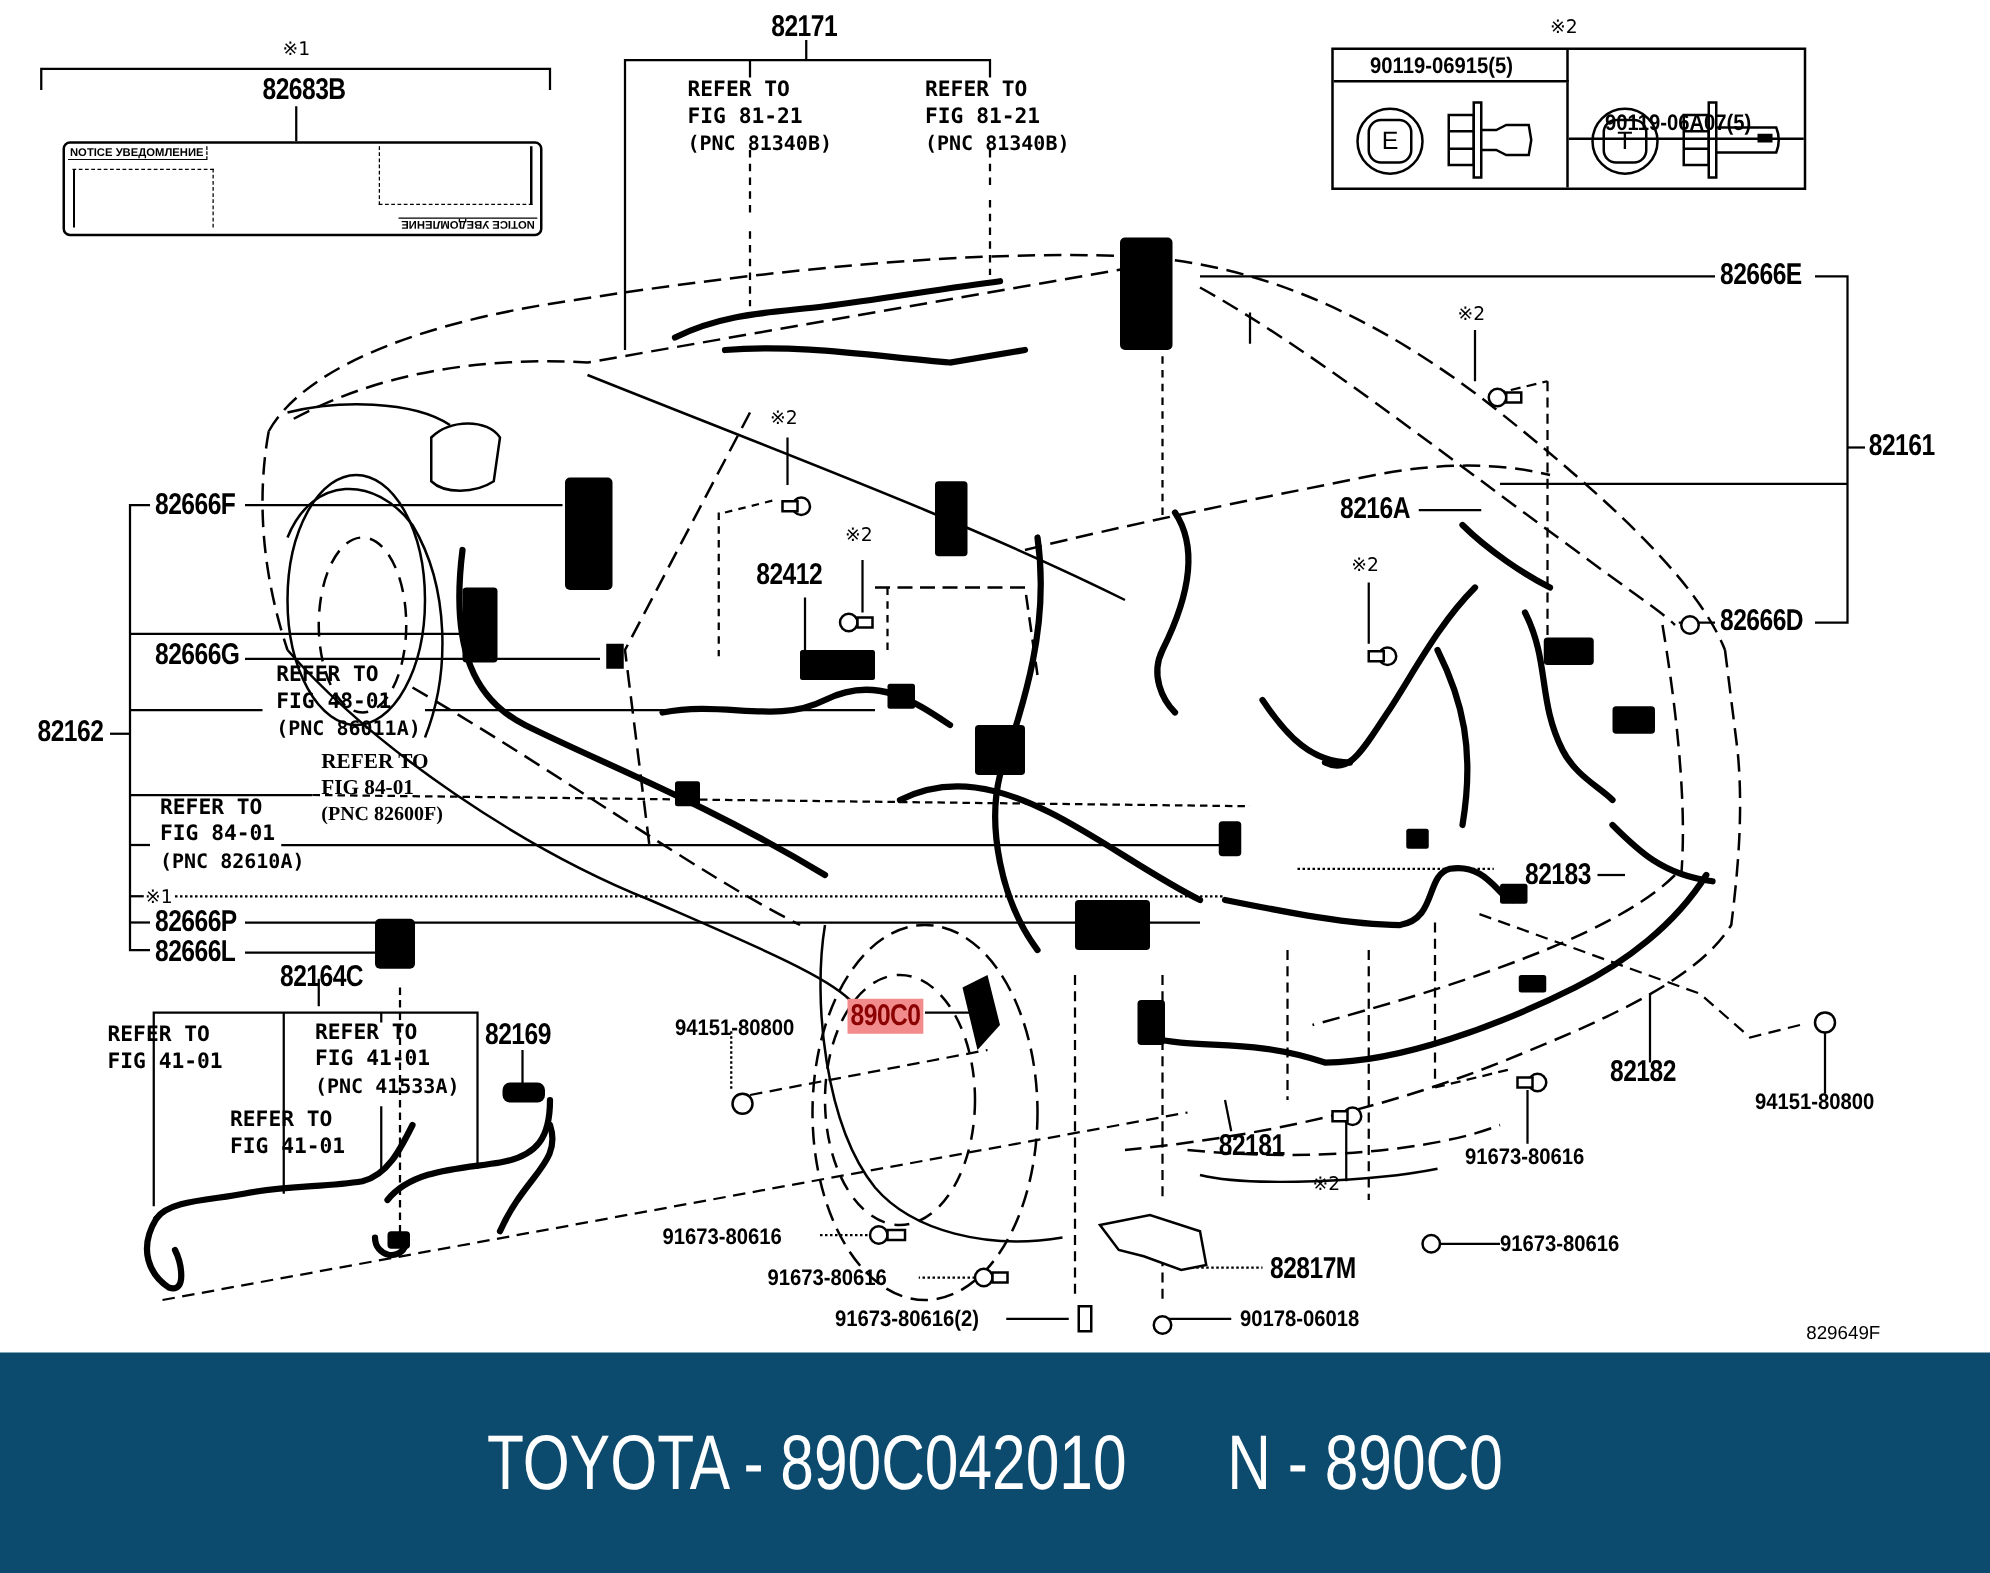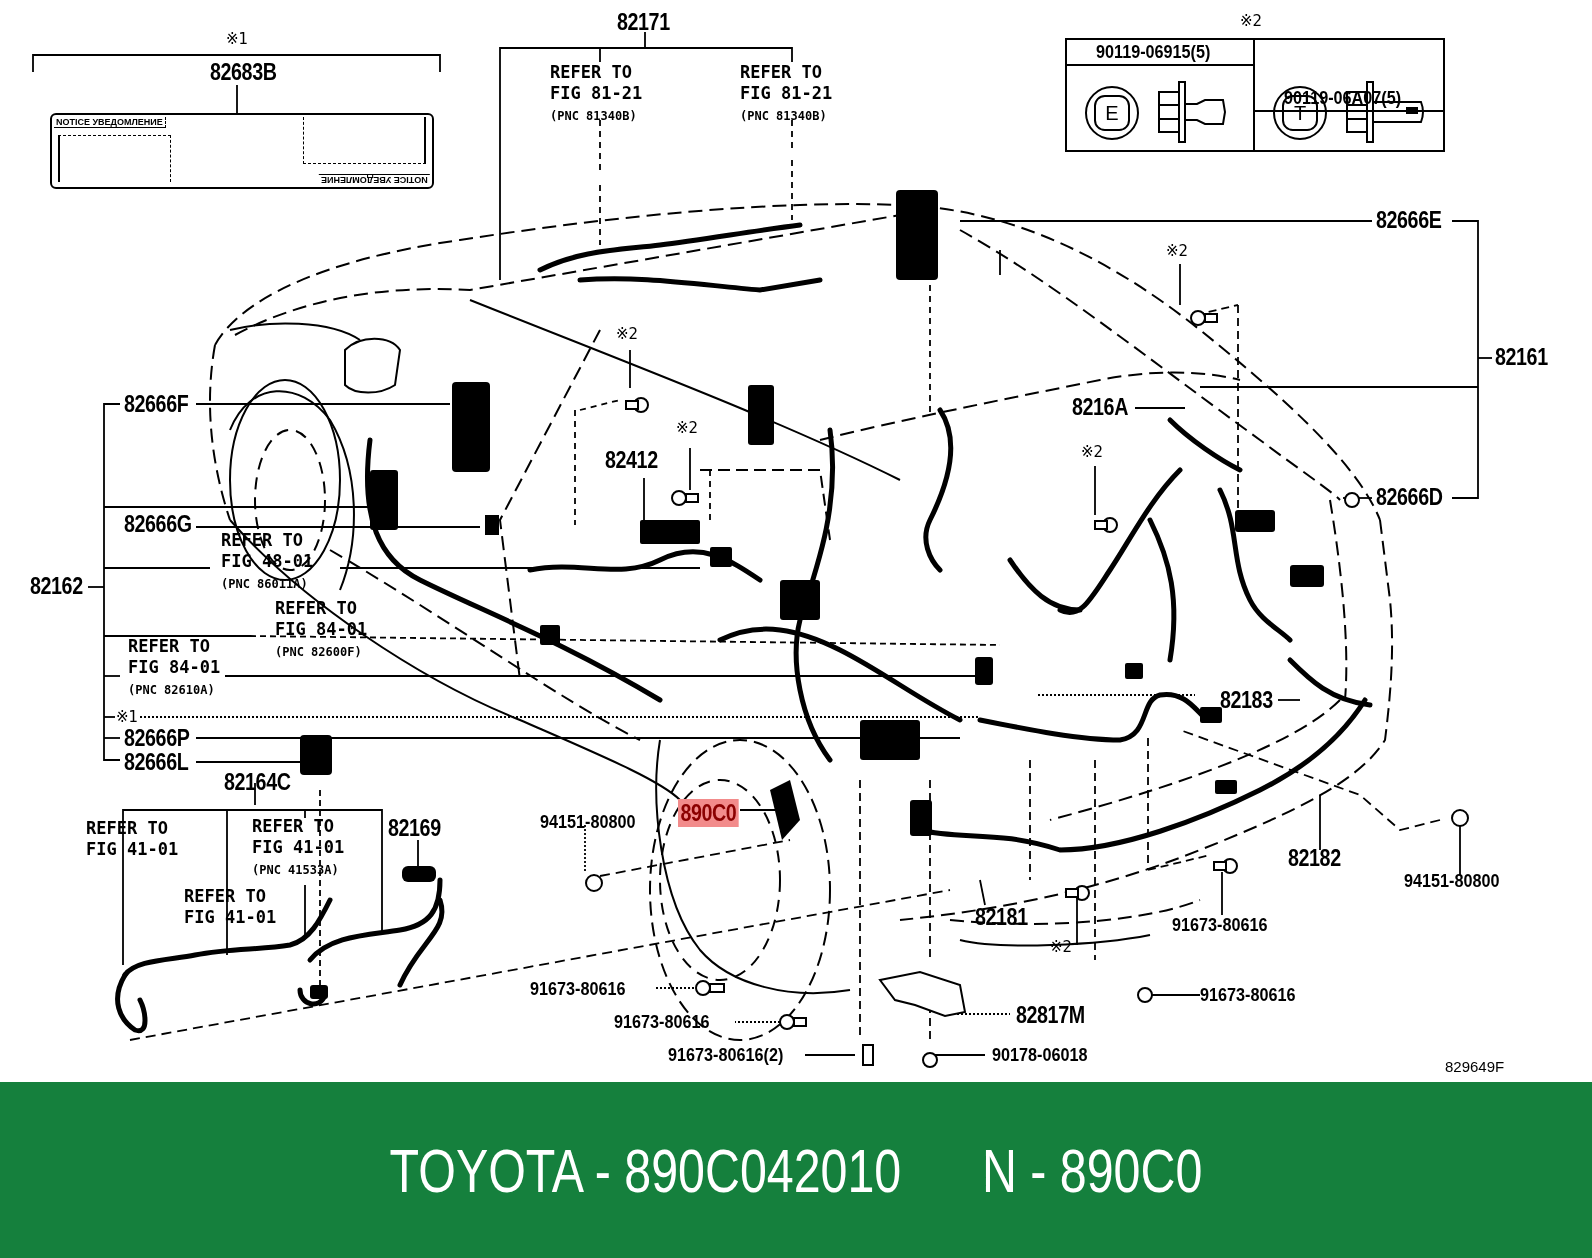--- a/index.html
+++ b/index.html
@@ -2,24 +2,24 @@
 <html><head>
 <meta charset="utf-8">
 <style>
   html, body { margin:0; padding:0; background:#fff; }
   body { width:1592px; height:1258px; position:relative; overflow:hidden; font-family:"DejaVu Sans Mono","Liberation Mono",monospace; }
   #diagram { position:absolute; left:0; top:0; width:1592px; height:1082px; background:#fff; }
   .lbl { position:absolute; font-family:"Liberation Sans Narrow","Liberation Sans",sans-serif; font-weight:bold; color:#000; white-space:nowrap; line-height:1; }
   .pn { font-size:24px; transform:scaleX(0.82); transform-origin:left top; letter-spacing:-0.5px; }
   .pn-sm { font-size:18px; transform:scaleX(0.9); transform-origin:left top; }
   .ref { position:absolute; font-family:"DejaVu Sans Mono",monospace; font-weight:bold; font-size:17px; line-height:21px; white-space:pre; color:#000; }
-  .ref .pnc { font-size:12px; }
+  .ref .pnc { font-size:16px; }
   .note { position:absolute; font-family:"DejaVu Sans",sans-serif; font-size:15px; color:#000; white-space:nowrap; }
   .hl { background:#f28b8b; color:#8b0000; padding:2px 3px; }
-  #footer { position:absolute; left:0; top:1082px; width:1592px; height:176px; background:#15803d; display:flex; align-items:center; justify-content:center; }
+  #footer { position:absolute; left:0; top:1082px; width:1592px; height:176px; background:#0c4a6e; display:flex; align-items:center; justify-content:center; }
   #footer .ftxt { color:#fff; font-family:"Liberation Sans",sans-serif; font-size:62px; letter-spacing:0px; transform:scaleX(0.78); white-space:pre; }
   svg { position:absolute; left:0; top:0; }
   .fig-no { position:absolute; font-family:"Liberation Sans",sans-serif; font-size:15px; color:#000; }
   .tbl { position:absolute; border:2px solid #000;text-decoration:underline; }
 </style>
 </head>
 <body>
 
 <div id="diagram">
 
@@ -283,21 +283,21 @@
   <div class="note" style="left:676px;top:419px;">※2</div>
   <div class="note" style="left:1050px;top:938px;">※2</div>
 
   <div class="lbl pn" style="left:124px;top:392px;">82666F</div>
   <div class="lbl pn" style="left:124px;top:512px;">82666G</div>
   <div class="lbl pn" style="left:30px;top:574px;">82162</div>
   <div class="lbl pn" style="left:605px;top:448px;">82412</div>
   <div class="ref" style="left:221px;top:530px;"><span>REFER TO</span>
 <span>FIG 48-01</span>
 <span class="pnc">(PNC 86011A)</span></div>
-  <div class="ref" style="left:275px;top:598px;"><span>REFER TO</span>
+  <div class="ref" style="left:257px;top:598px;font-family:Liberation Serif, serif;"><span>REFER TO</span>
 <span>FIG 84-01</span>
 <span class="pnc">(PNC 82600F)</span></div>
   <div class="ref" style="left:128px;top:636px;"><span>REFER TO</span>
 <span>FIG 84-01</span>
 <span class="pnc">(PNC 82610A)</span></div>
   <div class="note" style="left:116px;top:708px;">※1</div>
   <div class="lbl pn" style="left:124px;top:726px;">82666P</div>
   <div class="lbl pn" style="left:124px;top:750px;">82666L</div>
 
   <div class="lbl pn" style="left:224px;top:770px;">82164C</div>

